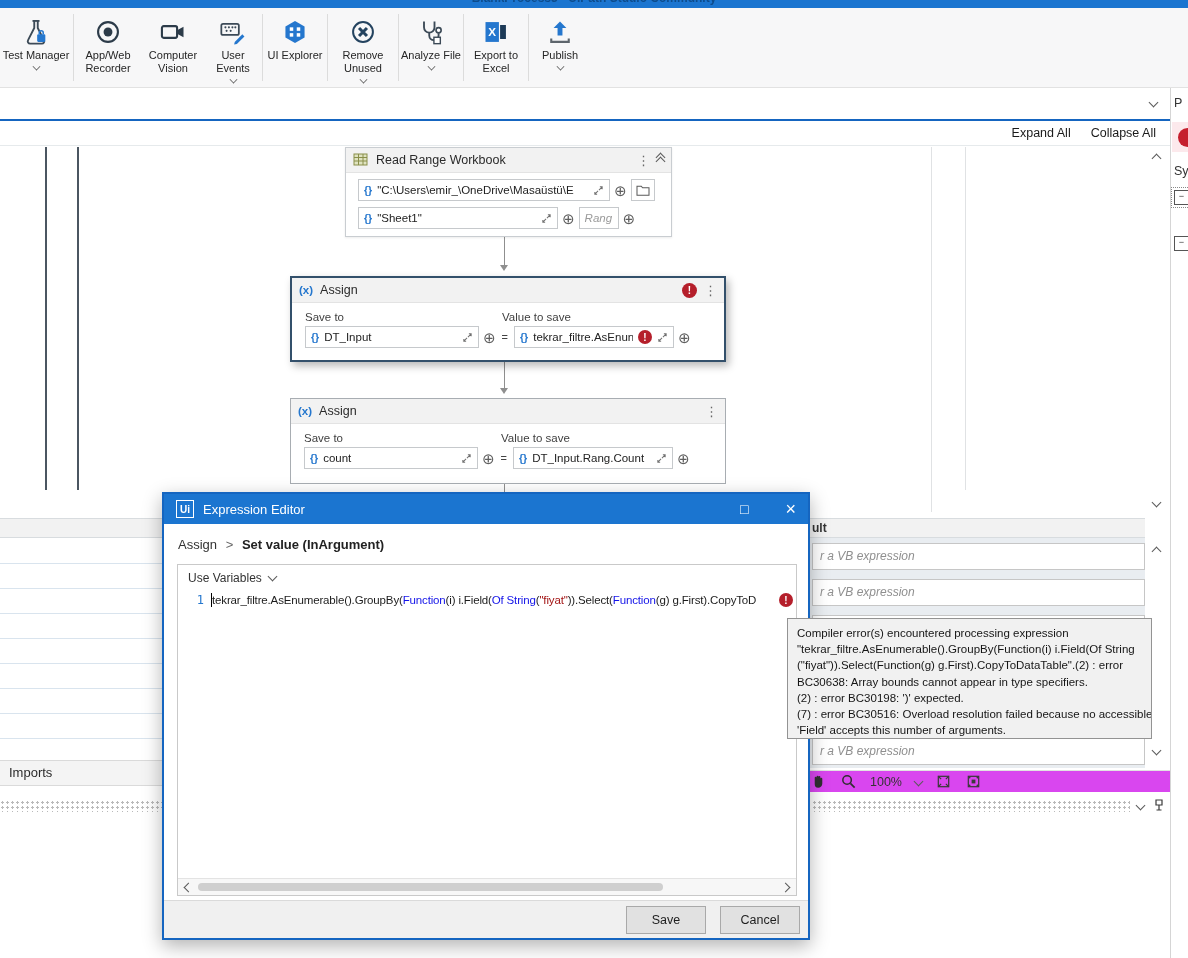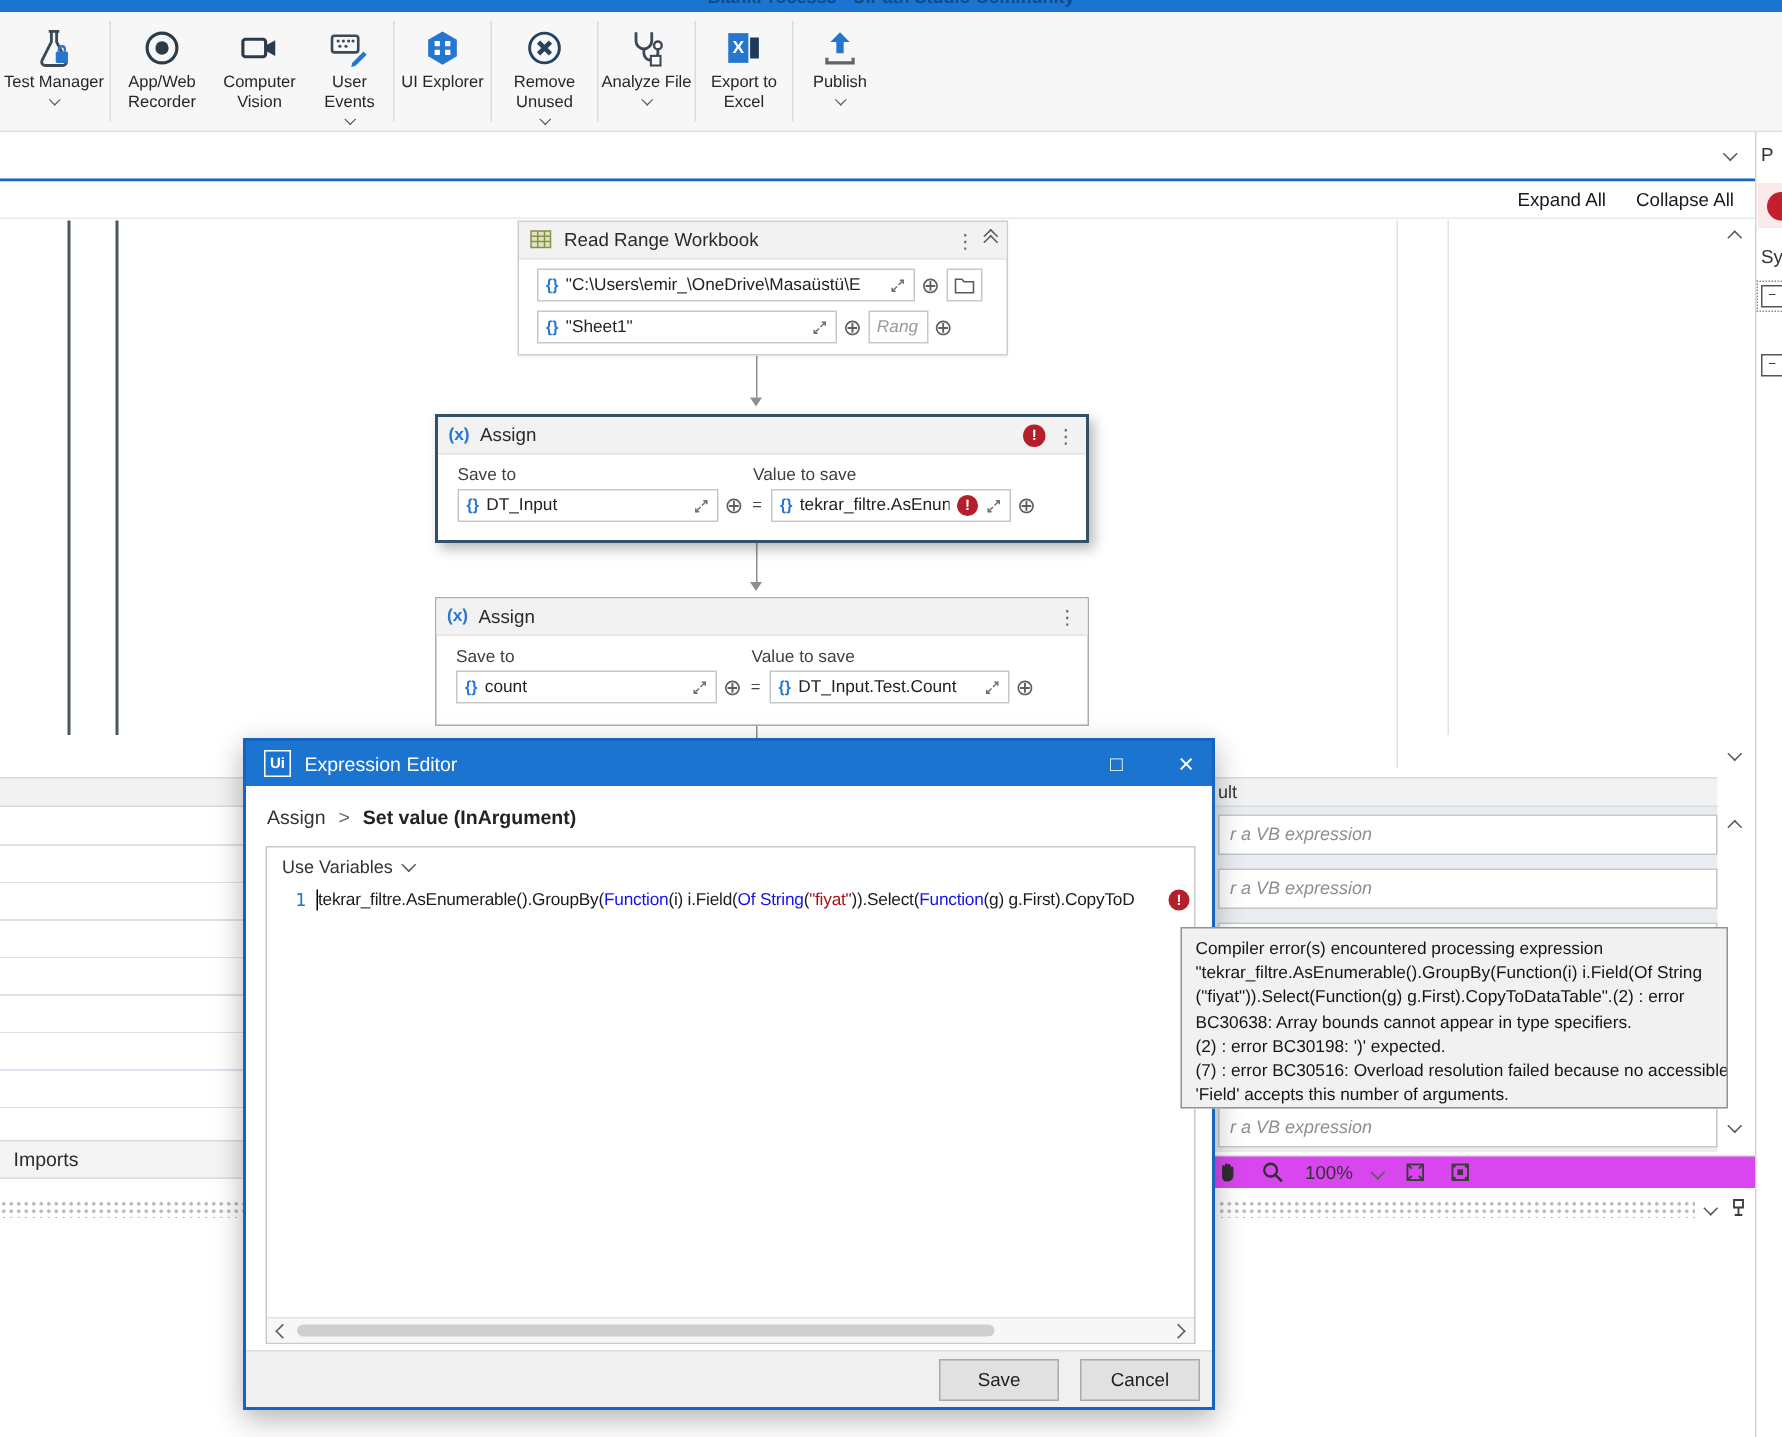--- a/index.html
+++ b/index.html
@@ -66,21 +66,21 @@
   
   .bl-hdr{left:0;top:518px;width:163px;height:20px;background:#f2f2f2;border-top:1px solid #d8dcdf;border-bottom:1px solid #d8dcdf;box-sizing:border-box;}
   .bl-rows{left:0;top:539px;width:163px;height:219px;
            background:repeating-linear-gradient(to bottom,#fff 0,#fff 24px,#d9e4ee 24px,#d9e4ee 25px);}
   .bl-imports{left:0;top:760px;width:163px;height:26px;background:#f4f4f4;border-top:1px solid #dadada;
               border-bottom:1px solid #dadada;font-size:13px;color:#2b2b2b;line-height:24px;padding-left:9px;box-sizing:border-box;}
   .dots{background-image:radial-gradient(#b9b9b9 1px,transparent 1.3px);background-size:5px 5px;}
 
   
   .br-hdr{left:810px;top:518px;width:335px;height:20px;background:#f2f2f2;border-top:1px solid #d8dcdf;
-          border-bottom:1px solid #d8dcdf;font-size:12px;font-weight:normal;color:#333;line-height:18px;padding-left:2px;box-sizing:border-box;}
+          border-bottom:1px solid #d8dcdf;font-size:12px;font-weight:bold;color:#333;line-height:18px;padding-left:2px;box-sizing:border-box;}
   .br-body{left:810px;top:538px;width:335px;height:230px;background:#e9edf1;}
   .vb-box{position:absolute;left:812px;width:333px;height:27px;background:#fff;border:1px solid #c6c6c6;
           box-sizing:border-box;font-size:12px;font-style:italic;color:#8f8f8f;line-height:25px;padding-left:7px;cursor:text;}
   .statusbar{left:810px;top:770px;width:360px;height:22px;background:#d946ef;border-top:1px solid #e2e2e2;
              display:flex;align-items:center;justify-content:flex-start;gap:13px;padding-right:8px;box-sizing:border-box;}
   .zoomtxt{font-size:12.5px;color:#333;}
 
   
   .edge{left:1170px;top:88px;width:18px;height:870px;background:#fff;border-left:1px solid #d5d5d5;box-sizing:border-box;overflow:hidden;}
   .pinkband{position:absolute;left:1px;top:34px;width:17px;height:30px;background:#fce9ec;}
@@ -366,21 +366,21 @@
         <span class="braces">{}</span>
         <span class="expr-text">count</span>
         <svg width="11" height="11" viewBox="0 0 12 12">
             <path d="M7.5 2H10v2.5M10 2 6.5 5.5M4.5 10H2V7.5M2 10l3.5-3.5" stroke="#707070" stroke-width="1.1" fill="none"></path>
           </svg>
       </div>
       <span class="plus" style="margin-left:4px;">⊕</span>
       <span style="margin-left:6px;font-size:11px;color:#444;">=</span>
       <div class="expr-box" style="width:160px;margin-left:6px;">
         <span class="braces">{}</span>
-        <span class="expr-text">DT_Input.Test.Count</span>
+        <span class="expr-text">DT_Input.Rang.Count</span>
         <svg width="11" height="11" viewBox="0 0 12 12">
             <path d="M7.5 2H10v2.5M10 2 6.5 5.5M4.5 10H2V7.5M2 10l3.5-3.5" stroke="#707070" stroke-width="1.1" fill="none"></path>
           </svg>
       </div>
       <span class="plus" style="margin-left:4px;">⊕</span>
     </div>
   </div>
 
   <div class="abs bl-hdr"></div>
   <div class="abs bl-rows"></div>

